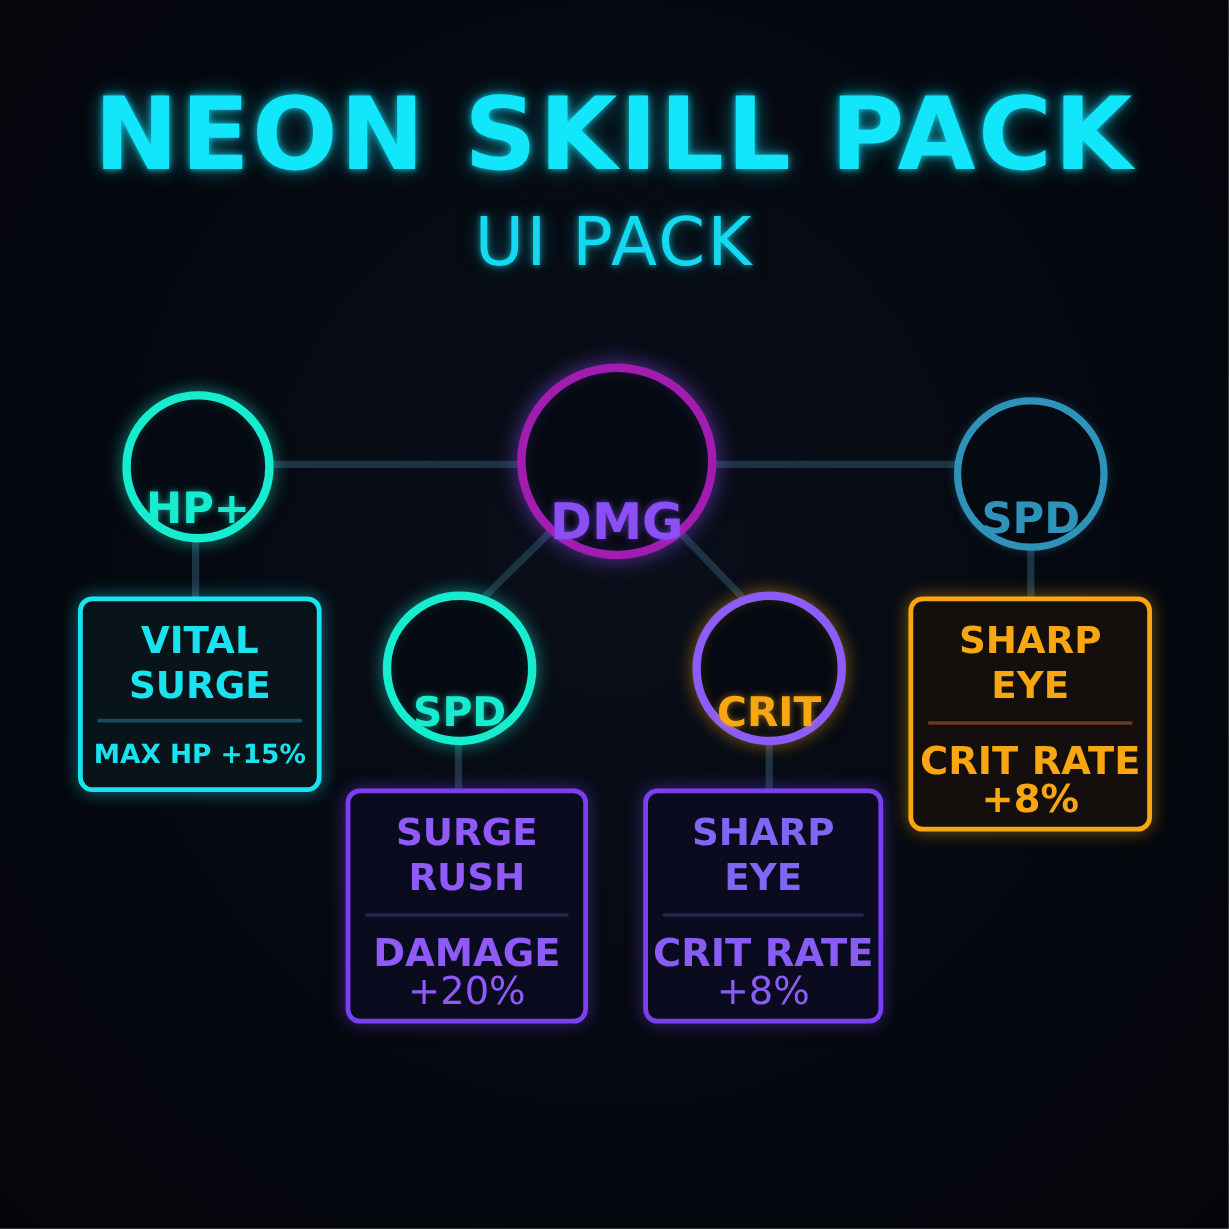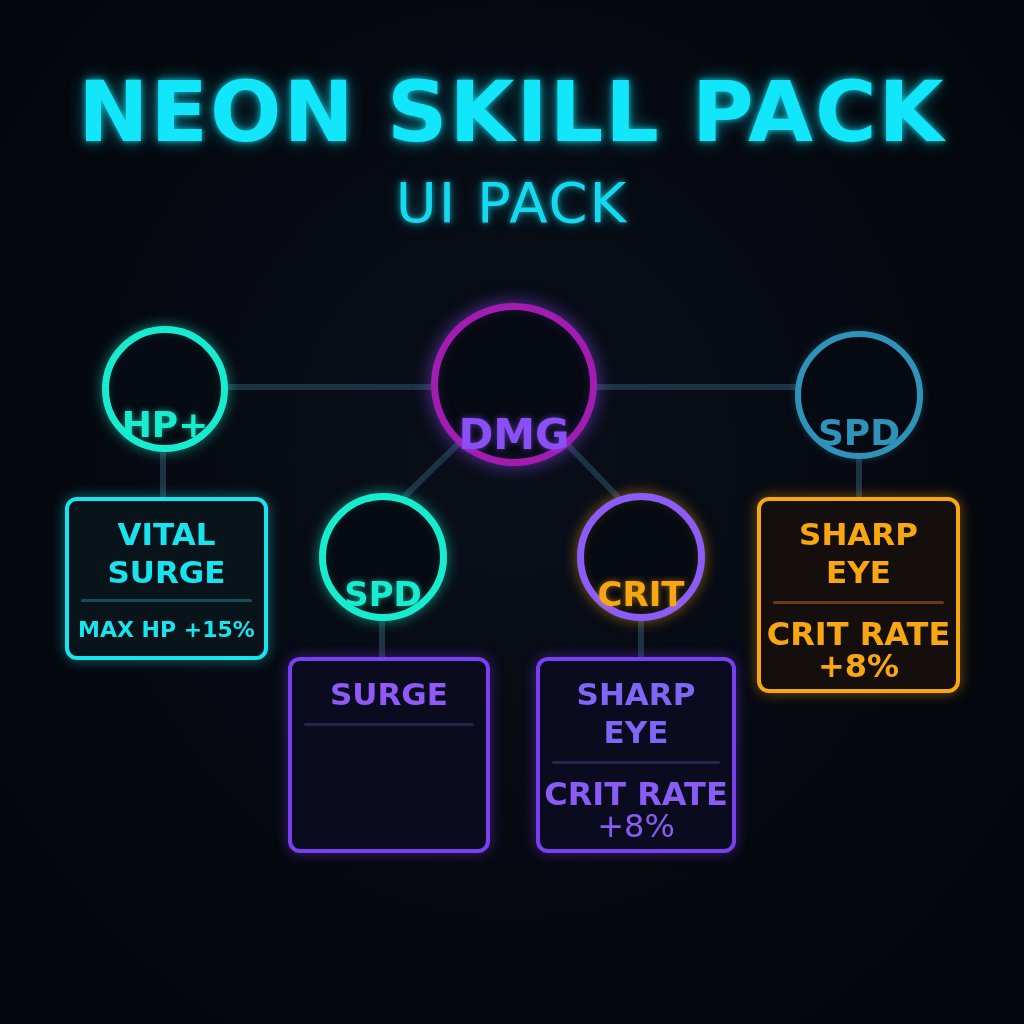--- a/index.html
+++ b/index.html
@@ -87,22 +87,27 @@
     <div>VITAL</div>
     <div>SURGE</div>
   </div>
   <div class="sep" style="background:#15505a;margin-top:8px;margin-bottom:12px;"></div>
   <div class="effect" style="font-size:22px;">MAX HP +15%</div>
 </div>
 
 <div class="card purple" style="left:288px;top:657px;width:202px;height:196px;border:4px solid #7a3ff0;background:#0b0b1f;box-shadow:0 0 14px rgba(122,63,240,0.45);">
   <div class="name" style="color:#8f5af7;">
     <div>SURGE</div>
+    <div>RUSH</div>
   </div>
   <div class="sep" style="background:#22264a;"></div>
+  <div class="effect" style="color:#8f5af7;">
+    <div>DAMAGE</div>
+    <div style="font-weight:normal;">+20%</div>
+  </div>
 </div>
 
 <div class="card purple" style="left:536px;top:657px;width:200px;height:196px;border:4px solid #7a3ff0;background:#0b0b1f;box-shadow:0 0 14px rgba(122,63,240,0.45);">
   <div class="name" style="color:#7f66f5;">
     <div>SHARP</div>
     <div>EYE</div>
   </div>
   <div class="sep" style="background:#22264a;"></div>
   <div class="effect" style="color:#8a5cf6;">
     <div>CRIT RATE</div>

